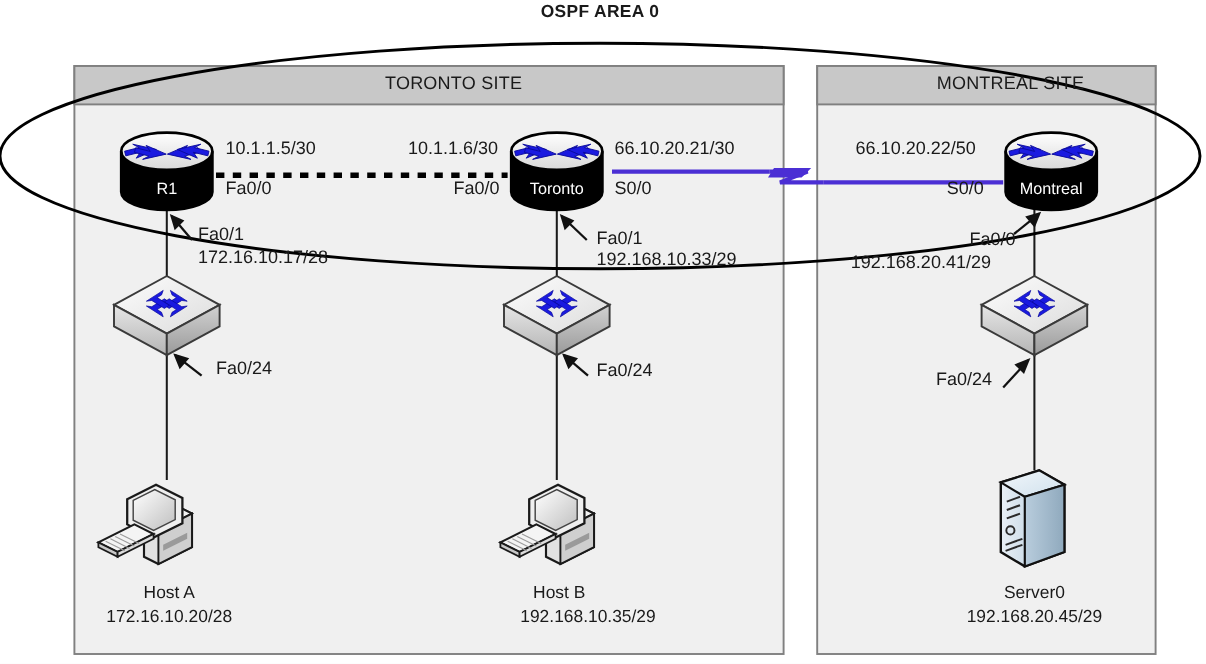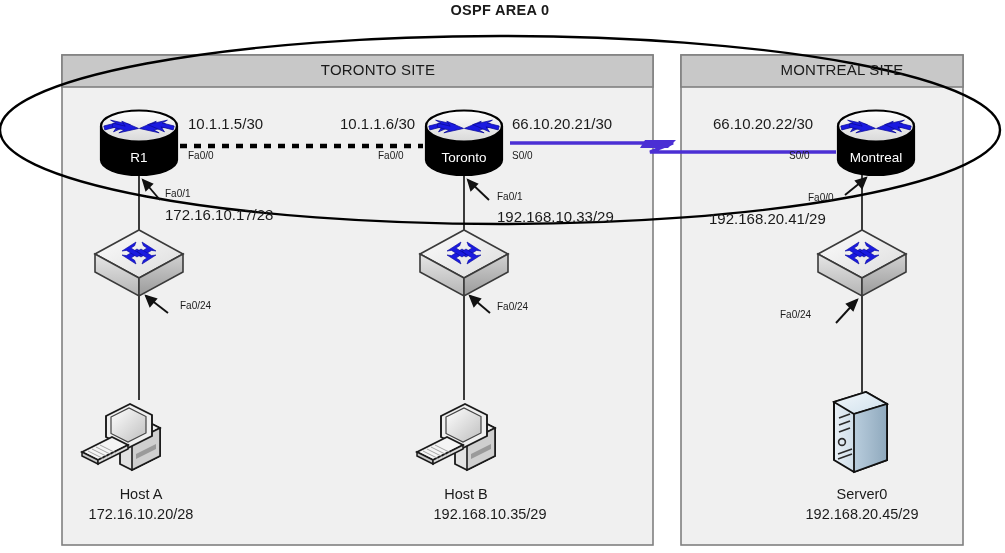--- a/index.html
+++ b/index.html
@@ -4,21 +4,21 @@
 <style>
   html,body{margin:0;padding:0;background:#ffffff;}
   body{width:1005px;height:553px;position:relative;overflow:hidden;
        font-family:"Liberation Sans","DejaVu Sans",sans-serif;color:#1a1a1a;}
   #stage{position:absolute;left:0;top:0;width:1005px;height:553px;}
   #svg{position:absolute;left:0;top:0;width:1005px;height:553px;}
   .txt{position:absolute;white-space:pre;line-height:1.12;}
   .ospf-title{font-size:14.5px;font-weight:bold;letter-spacing:.3px;}
   .site-title{font-size:15px;letter-spacing:.2px;margin-left:20px;}
   .ip{font-size:15px;}
-  .iface{font-size:10px;}
+  .iface{font-size:15px;}
   .node-name{font-size:13.5px;color:#ffffff;font-weight:normal;}
   .endlabel{font-size:14.5px;text-align:center;}
   .ctr{transform:translateX(-50%);text-align:center;}
 </style>
 </head>
 <body>
 
 <div id="stage">
 
   <svg id="svg" viewBox="0 0 1005 553">
@@ -205,21 +205,21 @@
   <div class="txt node-name ctr" style="left:464px;top:150px;">Toronto</div>
   <div class="txt node-name ctr" style="left:876px;top:150px;">Montreal</div>
 
   <div class="txt ip" style="left:188px;top:116px;">10.1.1.5/30</div>
   <div class="txt iface" style="left:188px;top:150px;">Fa0/0</div>
   <div class="txt ip" style="left:340px;top:116px;">10.1.1.6/30</div>
   <div class="txt iface" style="left:378px;top:150px;">Fa0/0</div>
 
   <div class="txt ip" style="left:512px;top:116px;text-align:right;">66.10.20.21/30</div>
   <div class="txt iface" style="left:512px;top:150px;">S0/0</div>
-  <div class="txt ip" style="left:713px;top:116px;">66.10.20.22/30</div>
+  <div class="txt ip" style="left:713px;top:116px;">66.10.20.22/50</div>
   <div class="txt iface" style="left:789px;top:150px;">S0/0</div>
 
   <div class="txt iface" style="left:165px;top:188px;">Fa0/1</div>
   <div class="txt ip" style="left:165px;top:207px;">172.16.10.17/28</div>
   <div class="txt iface" style="left:180px;top:300px;">Fa0/24</div>
 
   <div class="txt iface" style="left:497px;top:191px;">Fa0/1</div>
   <div class="txt ip" style="left:497px;top:209px;">192.168.10.33/29</div>
   <div class="txt iface" style="left:497px;top:301px;">Fa0/24</div>
 

